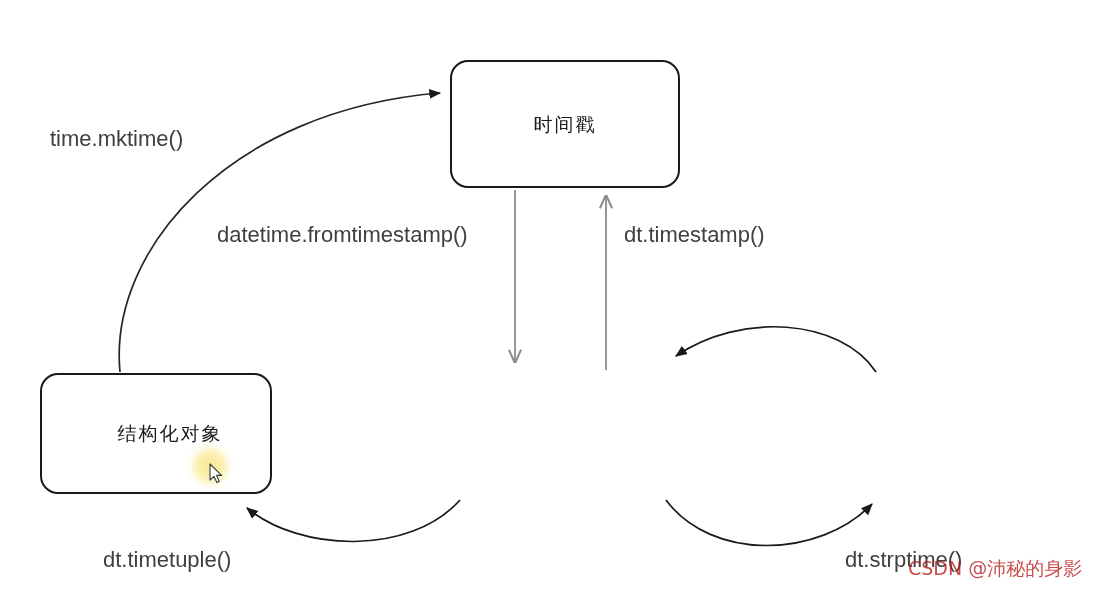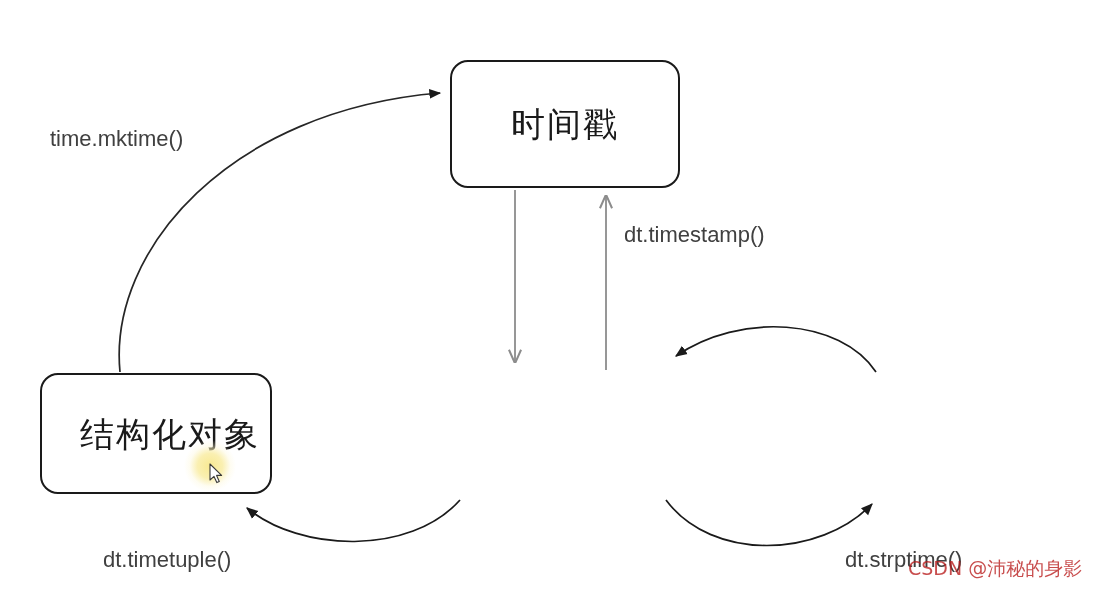--- a/index.html
+++ b/index.html
@@ -34,21 +34,21 @@
   }
   .node-label {
     font-size: 26px;
     color: #1a1a1a;
     line-height: 1;
     white-space: nowrap;
     letter-spacing: 0.5px;
   }
   .node-label.cjk {
     font-family: "DejaVu Sans", "Liberation Sans", sans-serif;
-    font-size: 34px;
+    font-size: 19px;
     letter-spacing: 2px;
   }
   .edge-label {
     position: absolute;
     font-size: 22px;
     color: #404040;
     white-space: nowrap;
     line-height: 1;
   }
   #cursor-highlight {
@@ -106,20 +106,21 @@
   </div>
 
   <div class="node-box" style="left:40px; top:373px; width:232px; height:121px;padding-left:28px;">
     <span class="node-label cjk">结构化对象</span>
   </div>
 
 
 
   <div class="edge-label" style="left:50px; top:128px;">time.mktime()</div>
 
+  <div class="edge-label" style="left:217px; top:224px;">datetime.fromtimestamp()</div>
 
   <div class="edge-label" style="left:624px; top:224px;">dt.timestamp()</div>
 
 
   <div class="edge-label" style="left:103px; top:549px;">dt.timetuple()</div>
 
   <div class="edge-label" style="left:845px; top:549px;">dt.strptime()</div>
 
   <div id="cursor-highlight" style="left:184px; top:440px;"></div>
 

